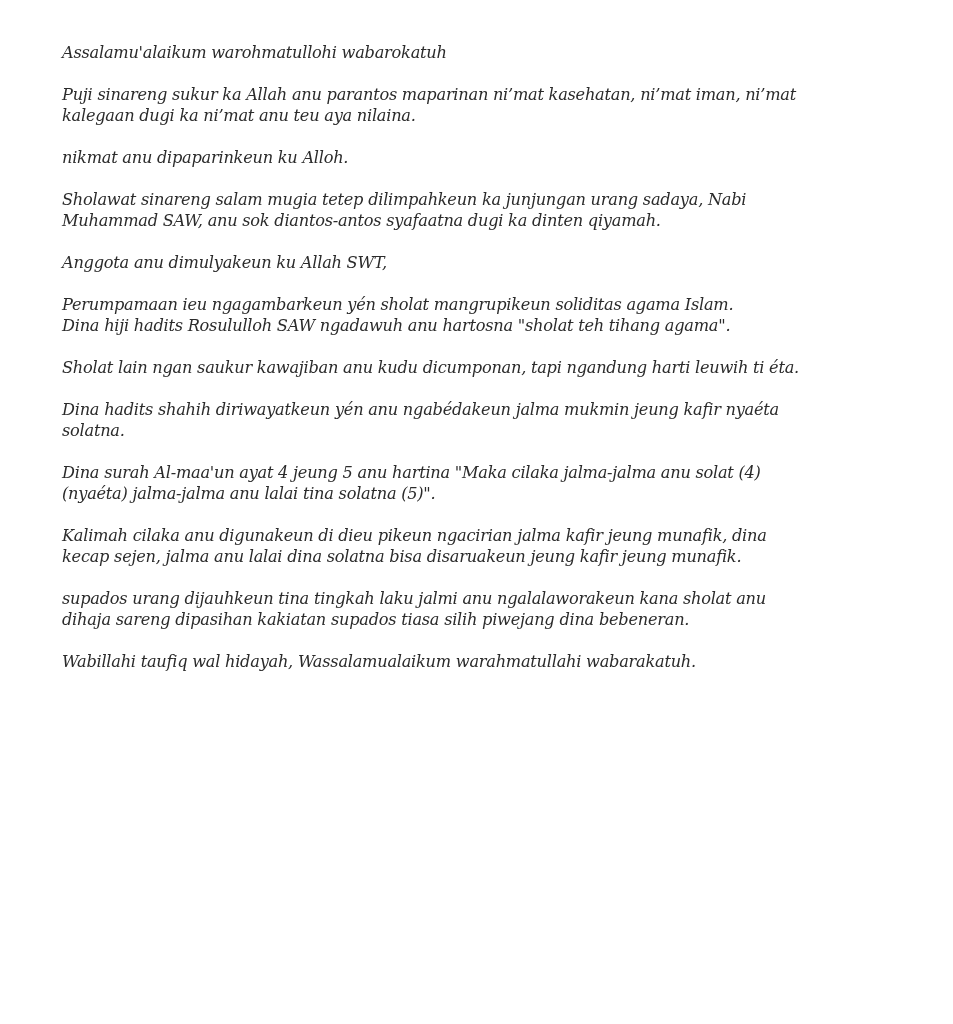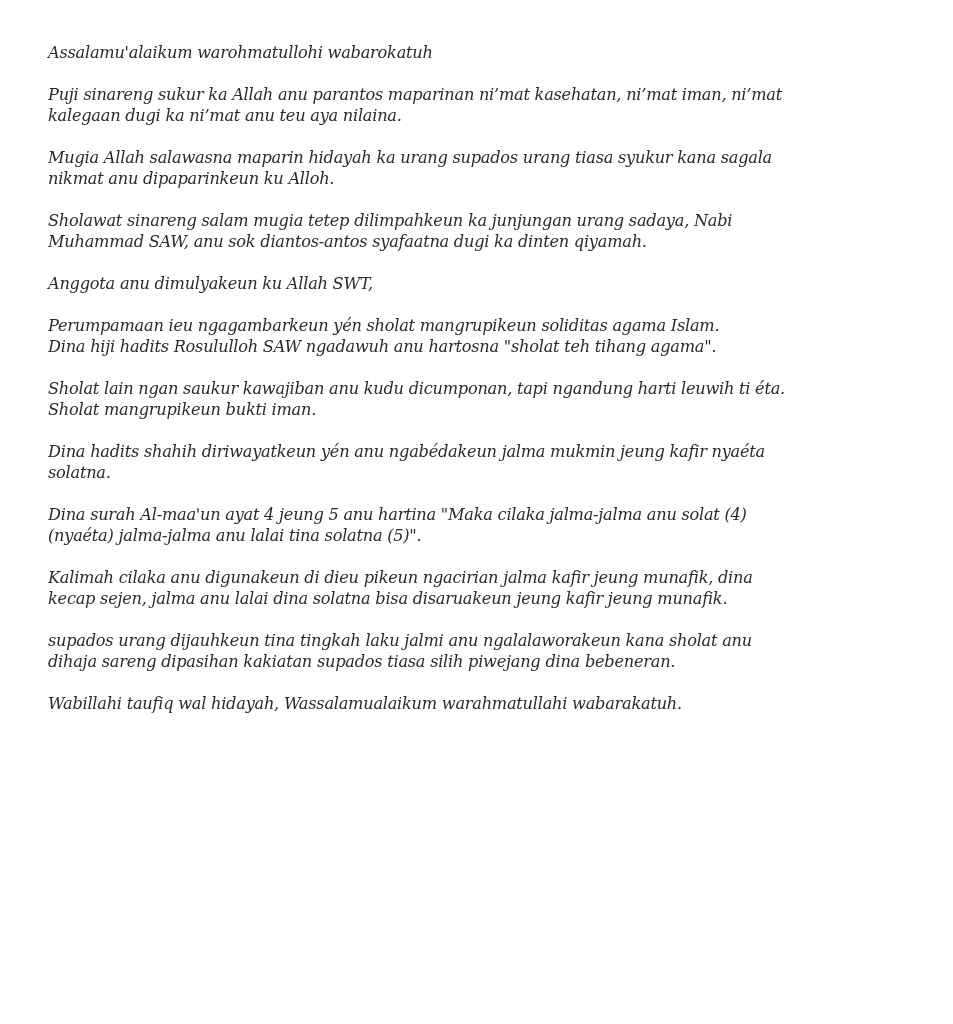--- a/index.html
+++ b/index.html
@@ -8,21 +8,21 @@
       background: #ffffff;
     }
     body {
       width: 953px;
       height: 1024px;
       position: relative;
       overflow: hidden;
     }
     .doc {
       position: absolute;
-      left: 48px;
+      left: 62px;
       top: 42px;
       width: 860px;
       font-family: "DejaVu Serif", "Liberation Serif", serif;
       font-style: italic;
       font-size: 16.2px;
       color: #2b2b2b;
       letter-spacing: -0.25px;
     }
     .para {
       margin: 0 0 21px 0;
@@ -42,21 +42,20 @@
   <p class="para">
     <span class="line">Assalamu'alaikum warohmatullohi wabarokatuh</span>
   </p>
 
   <p class="para">
     <span class="line">Puji sinareng sukur ka Allah anu parantos maparinan ni’mat kasehatan, ni’mat iman, ni’mat</span>
     <span class="line">kalegaan dugi ka ni’mat anu teu aya nilaina.</span>
   </p>
 
   <p class="para">
-    <span class="line">Mugia Allah salawasna maparin hidayah ka urang supados urang tiasa syukur kana sagala</span>
     <span class="line">nikmat anu dipaparinkeun ku Alloh.</span>
   </p>
 
   <p class="para">
     <span class="line">Sholawat sinareng salam mugia tetep dilimpahkeun ka junjungan urang sadaya, Nabi</span>
     <span class="line">Muhammad SAW, anu sok diantos-antos syafaatna dugi ka dinten qiyamah.</span>
   </p>
 
   <p class="para">
     <span class="line">Anggota anu dimulyakeun ku Allah SWT,</span>
@@ -65,21 +64,20 @@
   <p class="para">
   </p>
 
   <p class="para">
     <span class="line">Perumpamaan ieu ngagambarkeun yén sholat mangrupikeun soliditas agama Islam.</span>
     <span class="line">Dina hiji hadits Rosululloh SAW ngadawuh anu hartosna "sholat teh tihang agama".</span>
   </p>
 
   <p class="para">
     <span class="line">Sholat lain ngan saukur kawajiban anu kudu dicumponan, tapi ngandung harti leuwih ti éta.</span>
-    <span class="line">Sholat mangrupikeun bukti iman.</span>
   </p>
 
   <p class="para">
     <span class="line">Dina hadits shahih diriwayatkeun yén anu ngabédakeun jalma mukmin jeung kafir nyaéta</span>
     <span class="line">solatna.</span>
   </p>
 
   <p class="para">
     <span class="line">Dina surah Al-maa'un ayat 4 jeung 5 anu hartina "Maka cilaka jalma-jalma anu solat (4)</span>
     <span class="line">(nyaéta) jalma-jalma anu lalai tina solatna (5)".</span>

